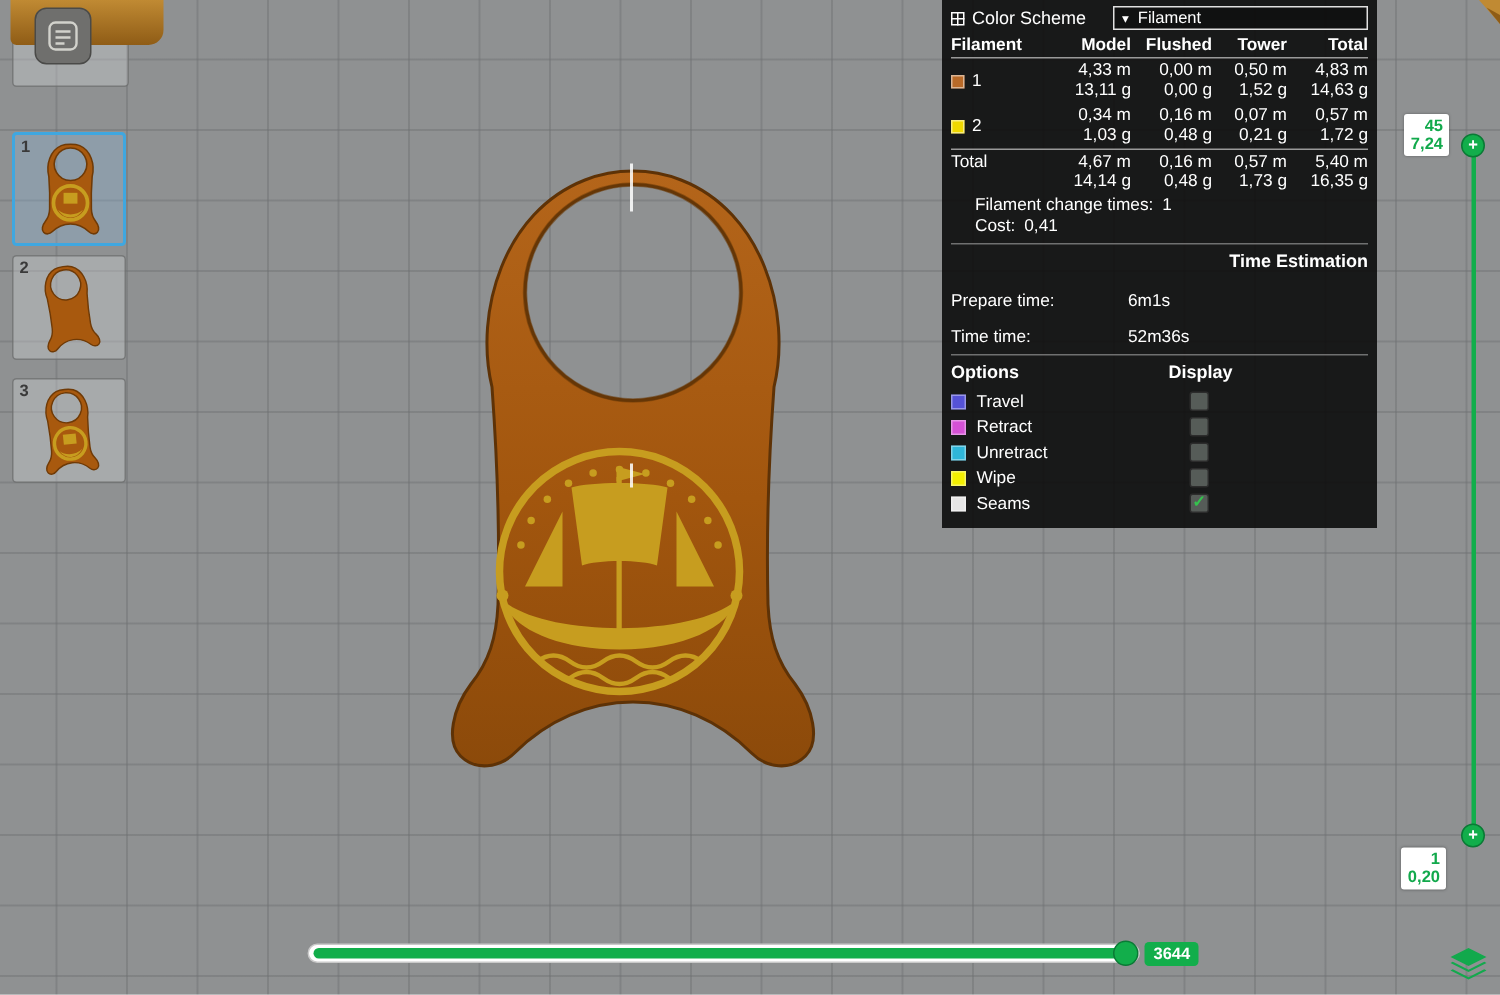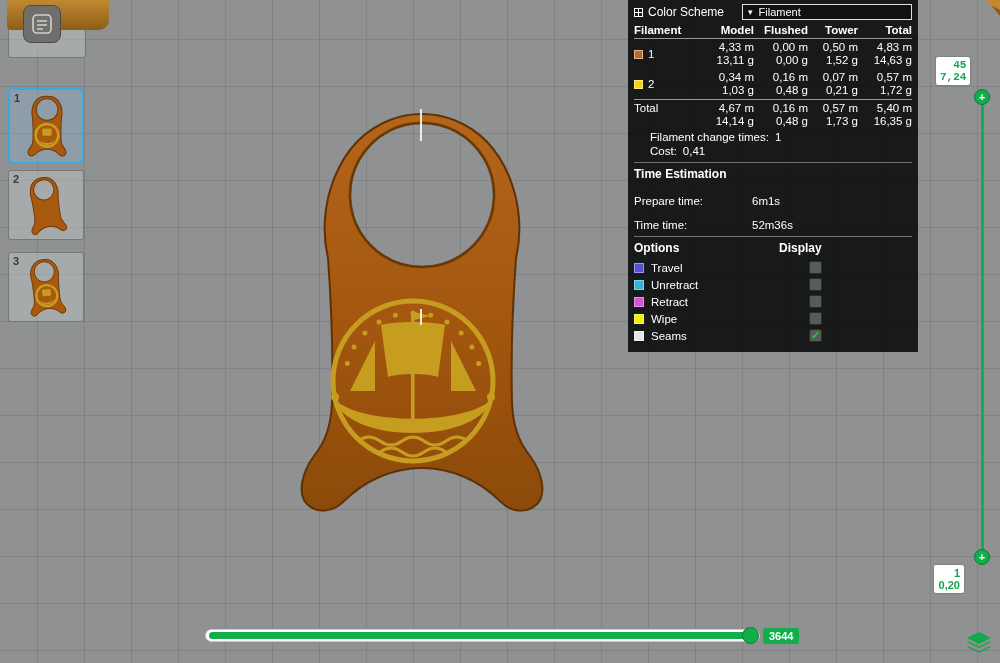--- a/index.html
+++ b/index.html
@@ -41,42 +41,42 @@
 
   .ftable { display:grid; grid-template-columns:64px 56px 54px 50px 54px; }
   .ftable .th { font-weight:bold; padding:1px 0 2px 0; border-bottom:1px solid #999; }
   .ftable .num { text-align:right; }
   .ftable .td { padding:2px 0; line-height:13px; }
   .ftable .fcell { display:flex; align-items:center; gap:5px; }
   .swatch { display:inline-block; width:9px; height:9px; border:1px solid rgba(255,255,255,0.5); }
   .total-row { border-top:1px solid #999; font-weightnormal:; }
   .info-line { display:flex; gap:6px; padding:1px 16px; }
   .sep { border-top:1px solid rgba(170,170,170,0.6); margin:4px 0 3px 0; }
-  .sec-title { font-weight:bold; font-size:12px; padding:1px 0 3px 0; }
+  .sec-title { font-weight:bold; font-size:12px; padding:1px 0 3px 0;text-align:right; }
   .time-row { display:flex; padding:1px 0;margin-top:10px; }
   .time-row .tl { flex:0 0 118px; }
   .opt-head { display:flex; padding:1px 0 4px 0; }
   .opt-head .oh1 { flex:0 0 145px; font-weight:bold; font-size:12px; }
   .opt-head .oh2 { font-weight:bold; font-size:12px; }
-  .opt-row { display:flex; align-items:center; width:188px; padding:2px 0; }
+  .opt-row { display:flex; align-items:center; width:172px; padding:2px 0; }
   .opt-row .oswatch { width:10px; height:10px; margin-right:7px; border:1px solid rgba(255,255,255,0.4); flex:0 0 auto; }
   .checkbox { margin-left:auto; width:13px; height:13px; background:#565c58; border:1px solid #2c2c2c;
     border-radius:2px; display:flex; align-items:center; justify-content:center;
     font-size:11px; font-weight:bold; color:#35c24e; line-height:1; cursor:pointer; }
 
   
   .vtrack { position:absolute; left:981px; top:97px; width:3px; height:460px; background:#12ae4b; border-radius:2px; }
   .vhandle { position:absolute; width:16px; height:16px; border-radius:50%; background:#12ae4b;
     border:1.5px solid #0a7a35; color:#fff; font-size:11px; font-weight:bold;
     display:flex; align-items:center; justify-content:center; line-height:1; cursor:grab; }
   .vh-top { left:974px; top:89px; }
   .vh-bot { left:974px; top:549px; }
   .vlabel { position:absolute; background:#fff; color:#12a94c; font-size:11px; font-weight:bold;
     line-height:12px; text-align:right; padding:2px 4px; border-radius:2px; box-shadow:0 0 2px rgba(0,0,0,0.35); }
-  .vl-top { left:936px; top:57px; min-width:30px;font-family:Liberation Mono, monospace; }
+  .vl-top { left:936px; top:76px; min-width:30px; }
   .vl-bot { left:934px; top:565px; min-width:30px; }
 
   .htrack { position:absolute; left:205px; top:629px; width:555px; height:13px; background:#fff;
     border-radius:7px; border:1px solid #c9c9c9; }
   .hfill { position:absolute; left:3px; top:2px; width:542px; height:7px; background:#12ae4b; border-radius:4px; }
   .hhandle { position:absolute; left:536px; top:-3px; width:17px; height:17px; border-radius:50%;
     background:#12ae4b; border:1.5px solid #0a7a35; cursor:grab; }
   .hlabel { position:absolute; left:763px; top:628px; background:#12ae4b; color:#fff; font-size:11px;
     font-weight:bold; padding:2px 6px; border-radius:3px; }
 
@@ -284,27 +284,27 @@
       <span class="oh1">Options</span>
       <span class="oh2">Display</span>
     </div>
 
     <div class="opt-row">
       <span class="oswatch" style="background-color: rgb(85, 82, 214);"></span>
       <span>Travel</span>
       <span class="checkbox"></span>
     </div>
     <div class="opt-row">
+      <span class="oswatch" style="background-color: rgb(213, 81, 213);"></span>
+      <span>Retract</span>
+      <span class="checkbox"></span>
+    </div>
+    <div class="opt-row">
       <span class="oswatch" style="background-color: rgb(47, 182, 217);"></span>
       <span>Unretract</span>
-      <span class="checkbox"></span>
-    </div>
-    <div class="opt-row">
-      <span class="oswatch" style="background-color: rgb(213, 81, 213);"></span>
-      <span>Retract</span>
       <span class="checkbox"></span>
     </div>
     <div class="opt-row">
       <span class="oswatch" style="background-color: rgb(242, 239, 0);"></span>
       <span>Wipe</span>
       <span class="checkbox"></span>
     </div>
     <div class="opt-row">
       <span class="oswatch" style="background-color: rgb(230, 230, 230);"></span>
       <span>Seams</span>

